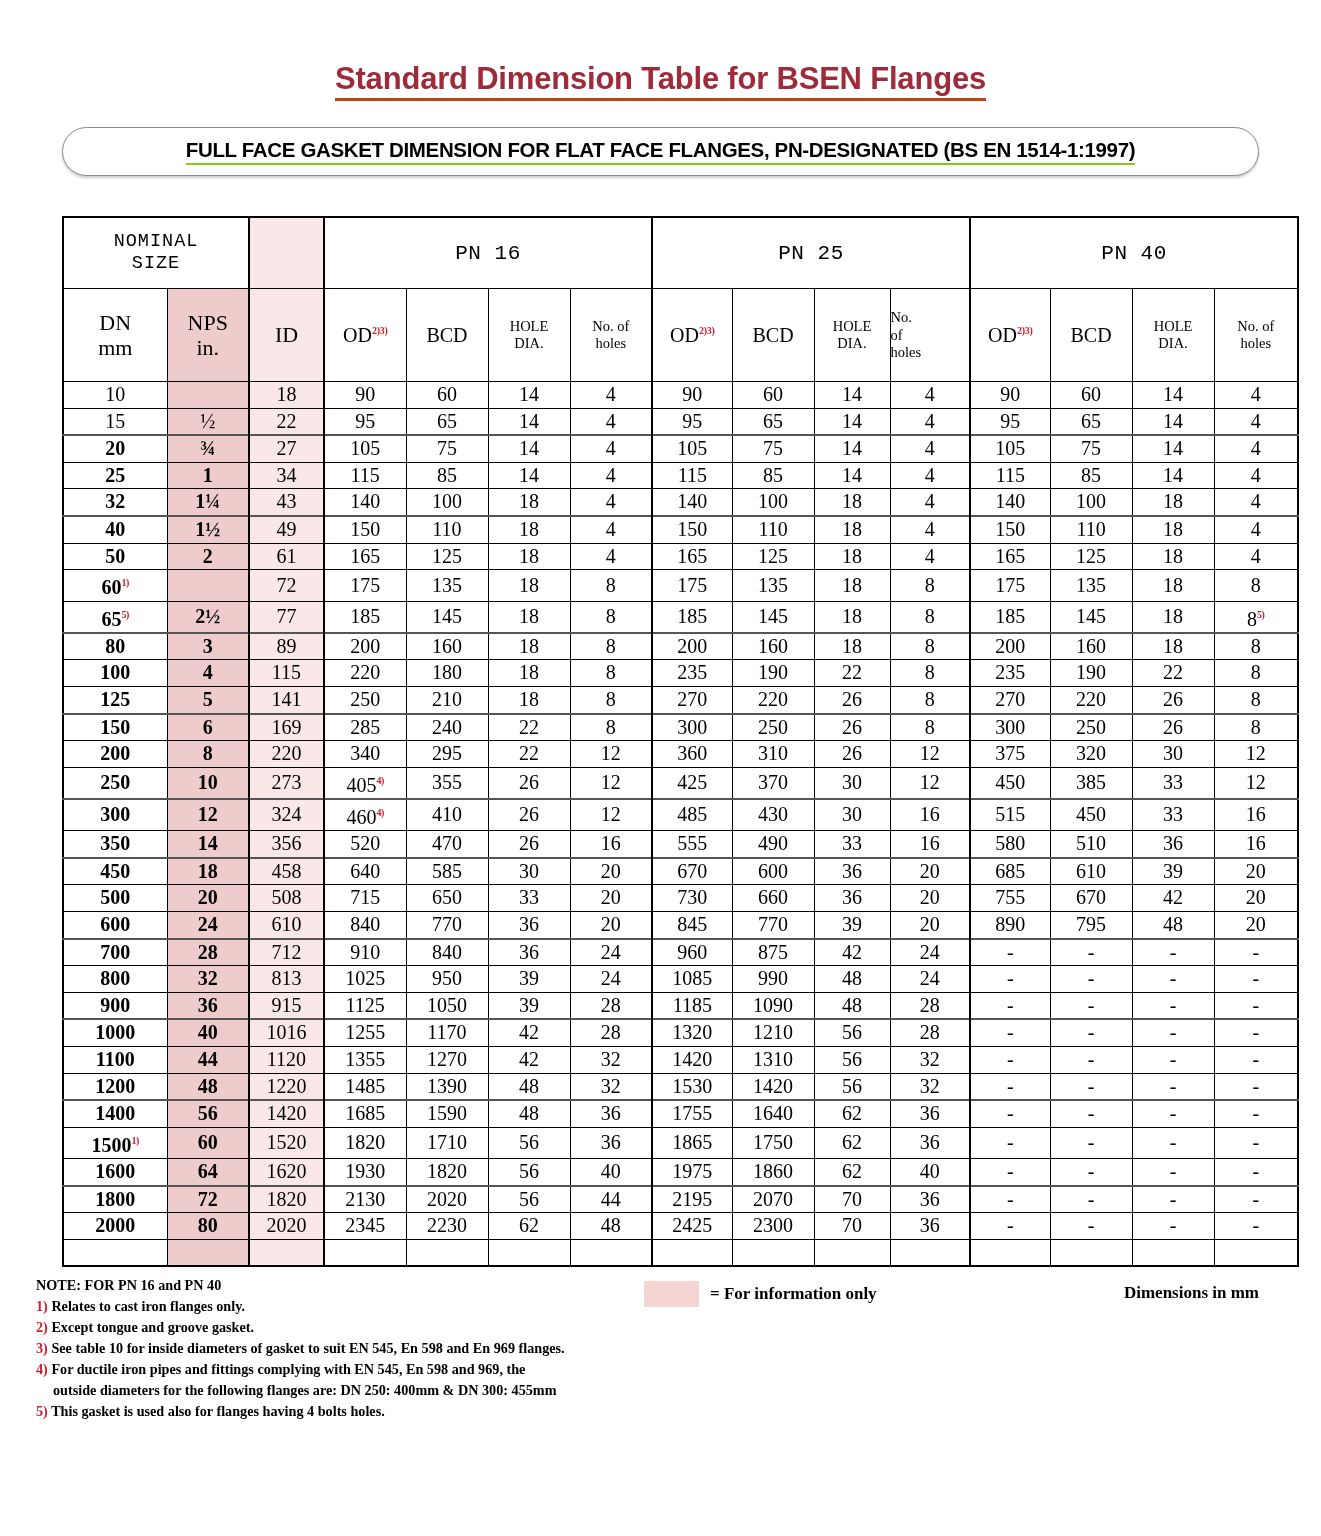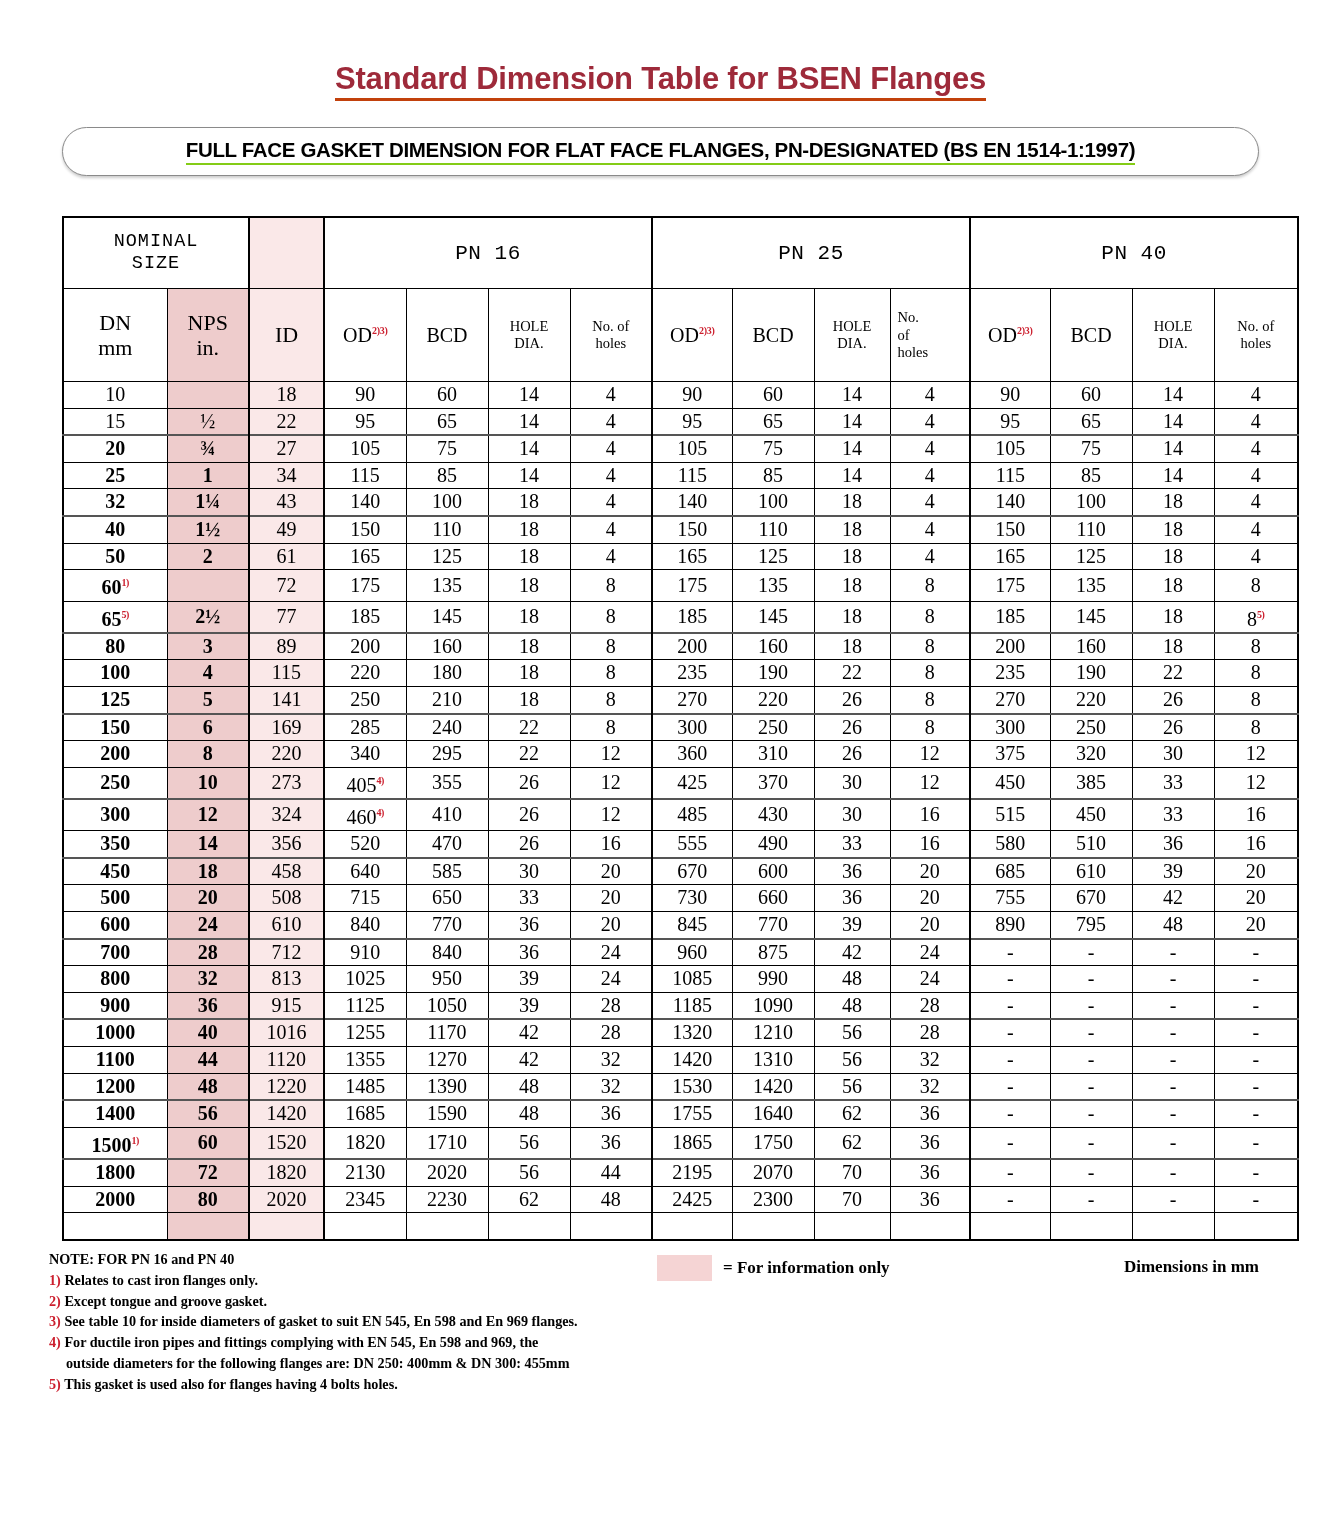--- a/index.html
+++ b/index.html
@@ -113,21 +113,21 @@
     height: 25.6px;
     line-height: 25.6px;
     font-family: "Liberation Serif", serif;
   }
   td.d.bold { font-weight: bold; }
   tr.grp-top td { border-top: 2.2px solid #555; }
 
   
   #footer {
     position: relative;
-    margin: 8px 62px 0 49px;
+    margin: 8px 62px 0 36px;
     height: 150px;
   }
   #notes {
     position: absolute;
     left: 0; top: 0;
     font-family: "Liberation Serif", serif;
     font-size: 14.2px;
     font-weight: bold;
     line-height: 1.47;
     white-space: nowrap;
@@ -223,21 +223,21 @@
           <div>No. of</div>
           <div>holes</div>
         </th>
 
         <th class="hsub med"><span>OD</span><span class="sup">2)3)</span></th>
         <th class="hsub med">BCD</th>
         <th class="hsub small">
           <div>HOLE</div>
           <div>DIA.</div>
         </th>
-        <th class="hsub small sep-r" style="text-align:left;padding-left:7px">
+        <th class="hsub small sep-r" style="text-align:left;">
           <div>No.</div>
           <div>of</div>
           <div>holes</div>
         </th>
 
         <th class="hsub med"><span>OD</span><span class="sup">2)3)</span></th>
         <th class="hsub med">BCD</th>
         <th class="hsub small">
           <div>HOLE</div>
           <div>DIA.</div>
@@ -713,20 +713,37 @@
           <td class="d col-nps bold">60</td>
           <td class="d col-id sep-l sep-r">1520</td>
           <td class="d">1820</td>
           <td class="d">1710</td>
           <td class="d">56</td>
           <td class="d sep-r">36</td>
           <td class="d">1865</td>
           <td class="d">1750</td>
           <td class="d">62</td>
           <td class="d sep-r">36</td>
+          <td class="d">-</td>
+          <td class="d">-</td>
+          <td class="d">-</td>
+          <td class="d">-</td>
+        </tr>
+        <tr>
+          <td class="d bold">1600</td>
+          <td class="d col-nps bold">64</td>
+          <td class="d col-id sep-l sep-r">1620</td>
+          <td class="d">1930</td>
+          <td class="d">1820</td>
+          <td class="d">56</td>
+          <td class="d sep-r">40</td>
+          <td class="d">1975</td>
+          <td class="d">1860</td>
+          <td class="d">62</td>
+          <td class="d sep-r">40</td>
           <td class="d">-</td>
           <td class="d">-</td>
           <td class="d">-</td>
           <td class="d">-</td>
         </tr>
         <tr class="grp-top">
           <td class="d bold">1800</td>
           <td class="d col-nps bold">72</td>
           <td class="d col-id sep-l sep-r">1820</td>
           <td class="d">2130</td>

